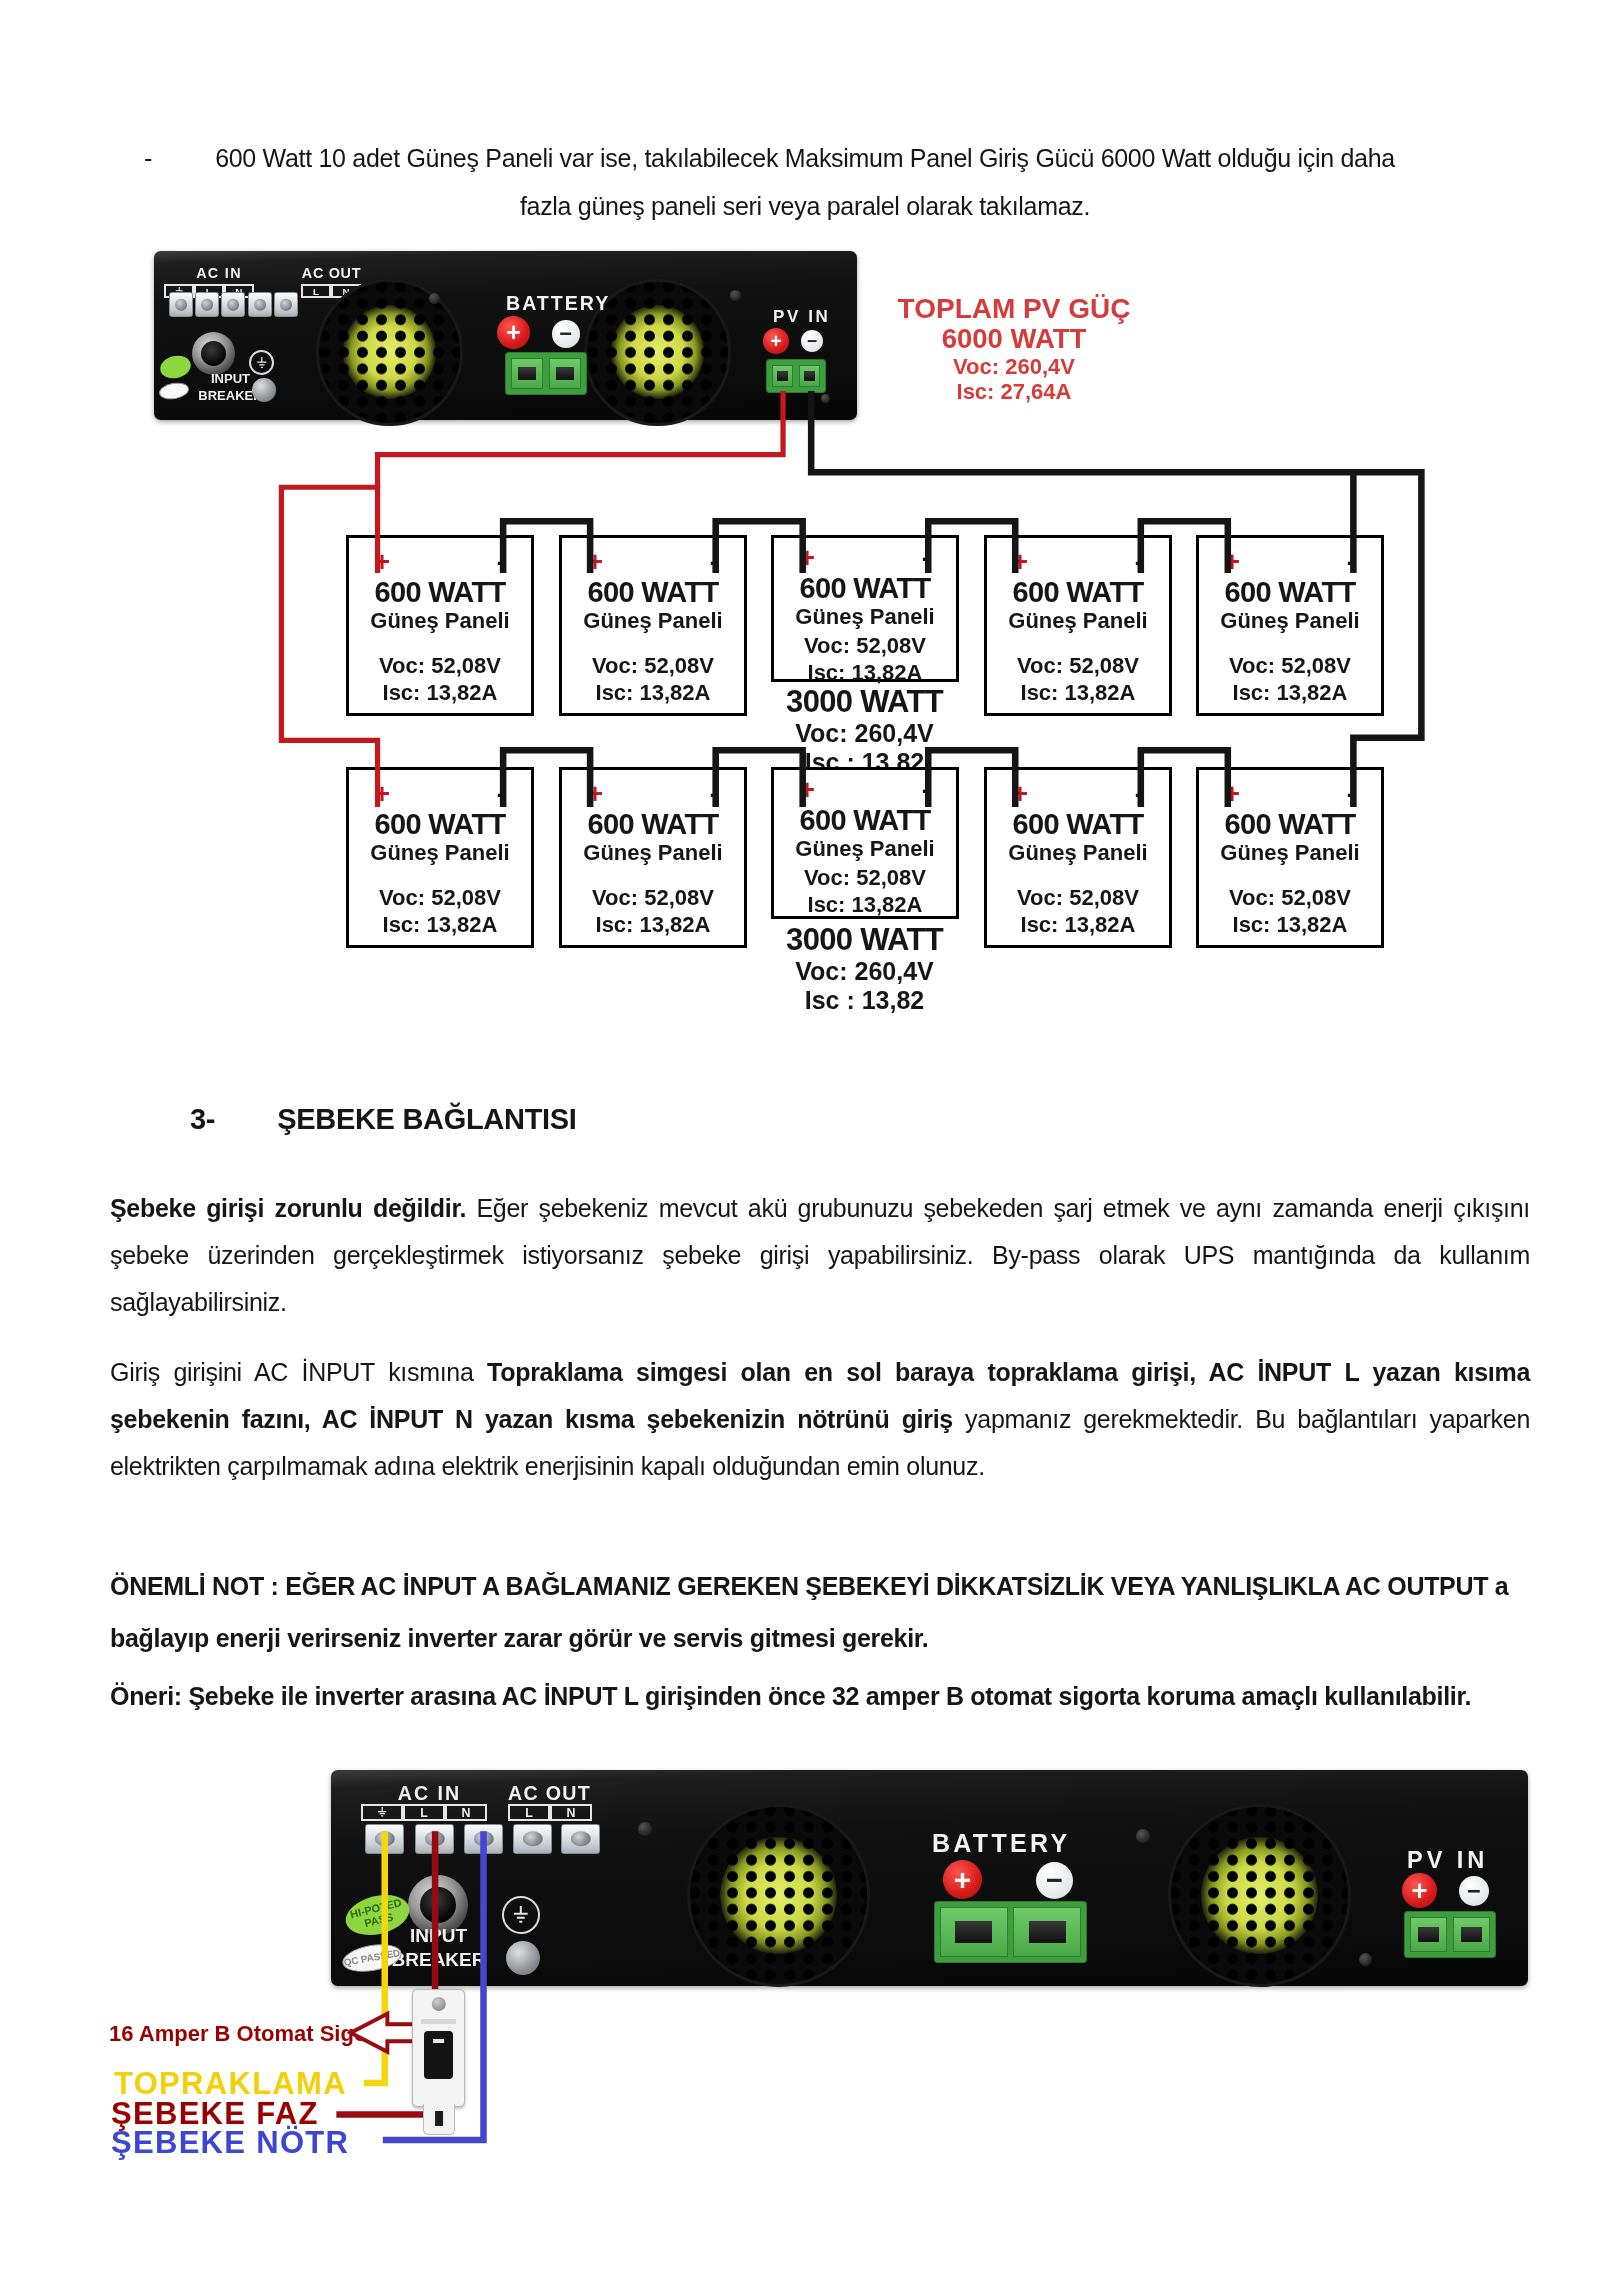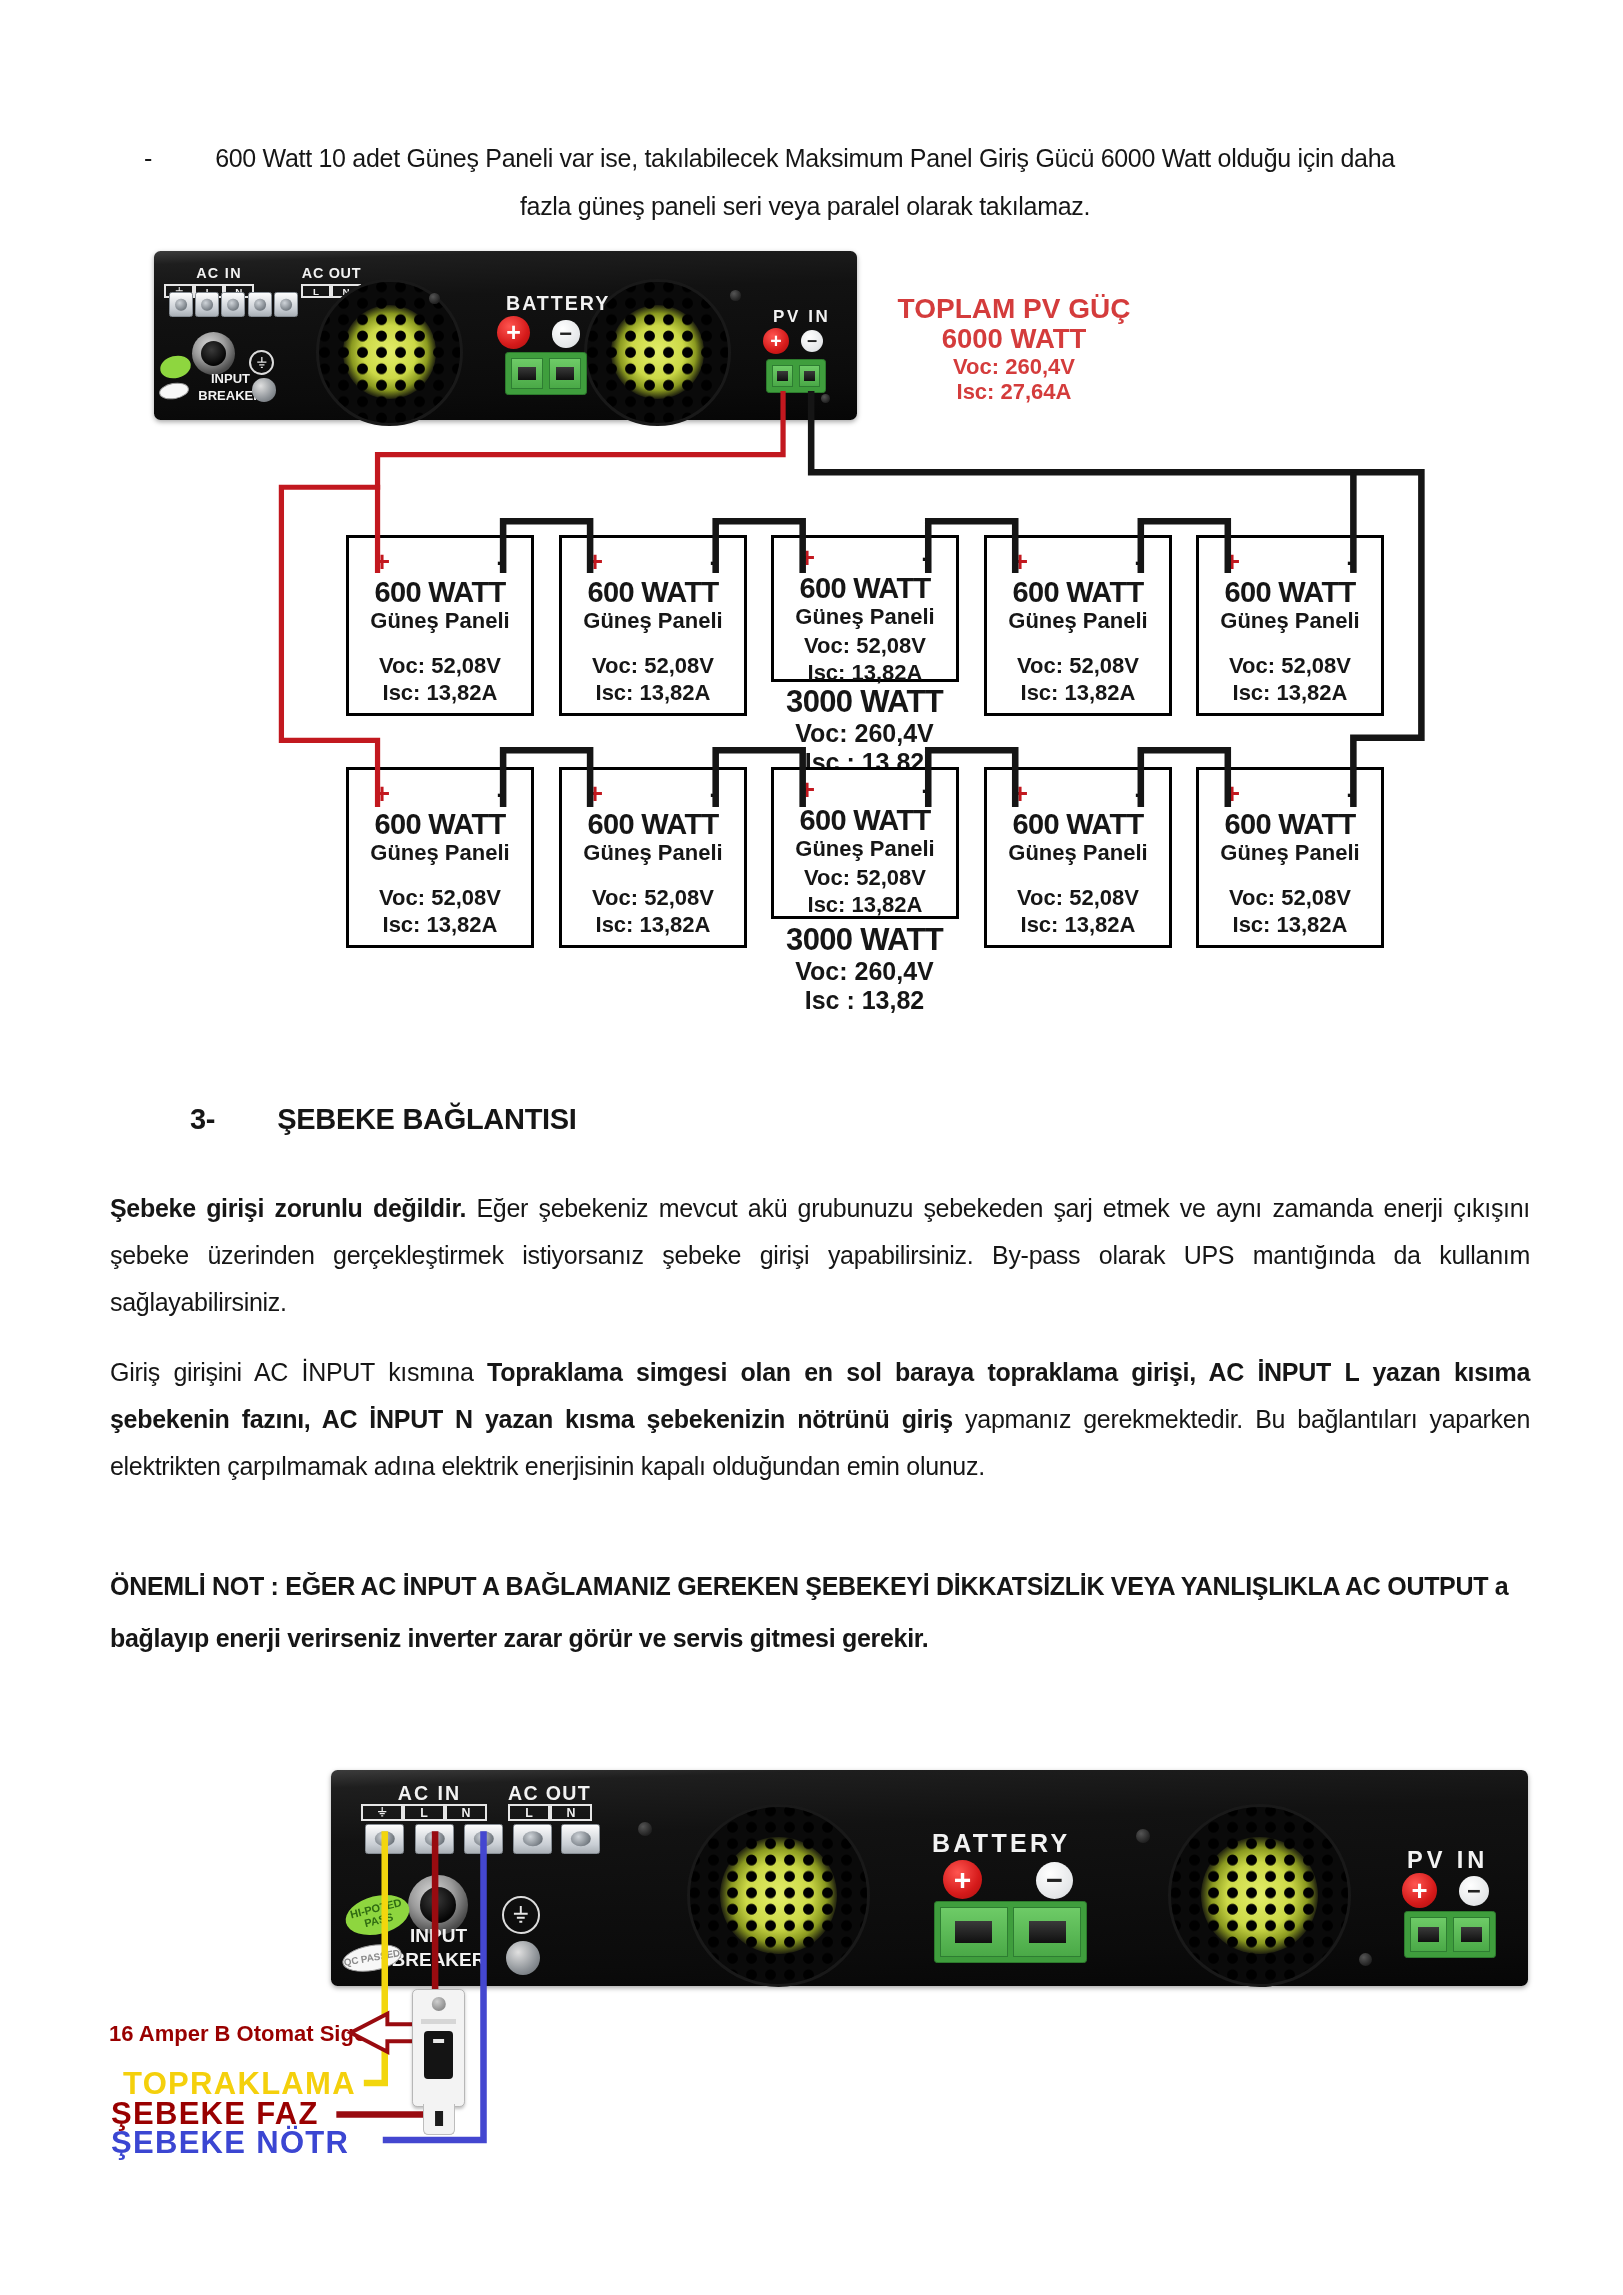--- a/index.html
+++ b/index.html
@@ -90,21 +90,21 @@
   .breaker .btog{position:absolute;left:11px;top:41px;width:29px;height:48px;background:#141414;border-radius:3.9px;}
   .breaker .btog::after{content:'';position:absolute;left:50%;top:7.9px;transform:translateX(-50%);width:11.8px;height:3.9px;background:#e8e8e8;}
   .breaker .bmark{position:absolute;left:7.9px;top:29px;width:35px;height:5.2px;background:#d6d6d6;}
   .btail{position:absolute;left:423px;top:2104px;width:30px;height:30px;background:#f3f3f3;
        border:0.7px solid #bdbdbd;border-top:none;border-radius:0 0 5.2px 5.2px;z-index:6;}
   .btail::after{content:'';position:absolute;left:50%;top:6.5px;transform:translateX(-50%);width:7.9px;height:15.7px;background:#1c1c1c;}
 
   
   .blabel{position:absolute;font-weight:800;white-space:nowrap;z-index:4;}
   .lbl-sigorta{left:109px;top:2021px;font-size:22px;}
-  .lbl-top{left:123px;top:2066px;font-size:31px;letter-spacing:1.3px;}
+  .lbl-top{left:114px;top:2066px;font-size:31px;letter-spacing:1.3px;}
   .lbl-faz{left:111px;top:2096px;font-size:31px;letter-spacing:1.3px;}
   .lbl-notr{left:111px;top:2125px;font-size:31px;letter-spacing:1.3px;text-align:center;}
 
   .wires{position:absolute;left:0;top:0;z-index:5;pointer-events:none;}
 </style>
 </head>
 <body>
 
 <div class="page">
 
@@ -301,20 +301,21 @@
 
   <div class="abs para p1">
     <span class="b">Şebeke girişi zorunlu değildir.</span><span> Eğer şebekeniz mevcut akü grubunuzu şebekeden şarj etmek ve aynı zamanda enerji çıkışını şebeke üzerinden gerçekleştirmek istiyorsanız şebeke girişi yapabilirsiniz. By-pass olarak UPS mantığında da kullanım sağlayabilirsiniz.</span>
   </div>
 
   <div class="abs para p2">
     <span>Giriş girişini AC İNPUT kısmına </span><span class="b">Topraklama simgesi olan en sol baraya topraklama girişi, AC İNPUT L yazan kısıma şebekenin fazını, AC İNPUT N yazan kısma şebekenizin nötrünü giriş</span><span> yapmanız gerekmektedir. Bu bağlantıları yaparken elektrikten çarpılmamak adına elektrik enerjisinin kapalı olduğundan emin olunuz.</span>
   </div>
 
   <div class="abs pnot">ÖNEMLİ NOT : EĞER AC İNPUT A BAĞLAMANIZ GEREKEN ŞEBEKEYİ DİKKATSİZLİK VEYA YANLIŞLIKLA AC OUTPUT a bağlayıp enerji verirseniz inverter zarar görür ve servis gitmesi gerekir.</div>
+  <div class="abs poneri">Öneri: Şebeke ile inverter arasına AC İNPUT L girişinden önce 32 amper B otomat sigorta koruma amaçlı kullanılabilir.</div>
 
   <div class="inv" style="left:331px;top:1770px;width:1197px;height:216px;">
     <div class="wlab" style="left:46px;top:11.8px;width:105px;text-align:center;font-size:19.6px;letter-spacing:2px;">AC IN</div>
     <div class="wlab" style="left:171px;top:11.8px;width:95px;text-align:center;font-size:19.6px;letter-spacing:1.3px;">AC OUT</div>
     <div class="accell" style="left:30px;top:34px;font-size:12.4px;">
       <span style="width:42px;height:17px;" class="gcellbox">
         <svg width="12.4" height="12.4" viewBox="0 0 24 24">
             <path d="M12 2v9M4 11h16M7 15h10M10 19h4" stroke="#f0f0f0" stroke-width="2.4" fill="none"></path>
           </svg>
       </span>

